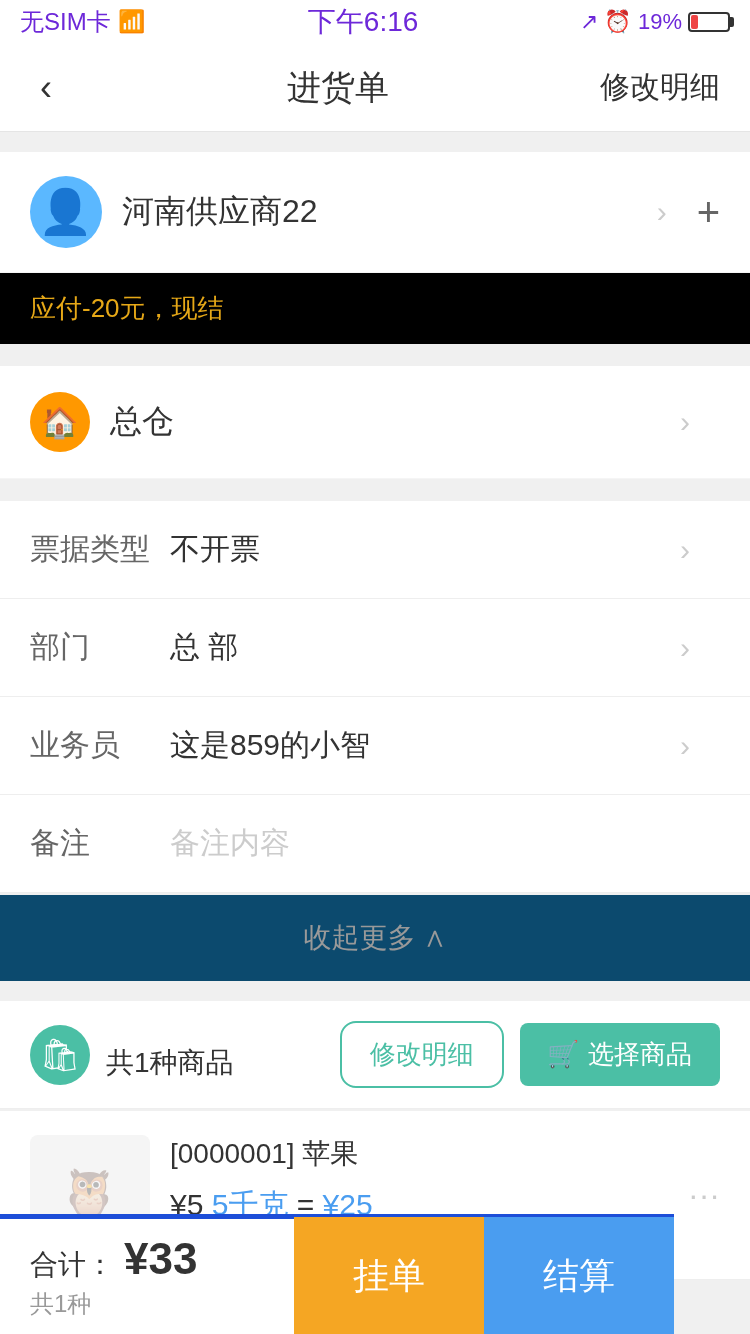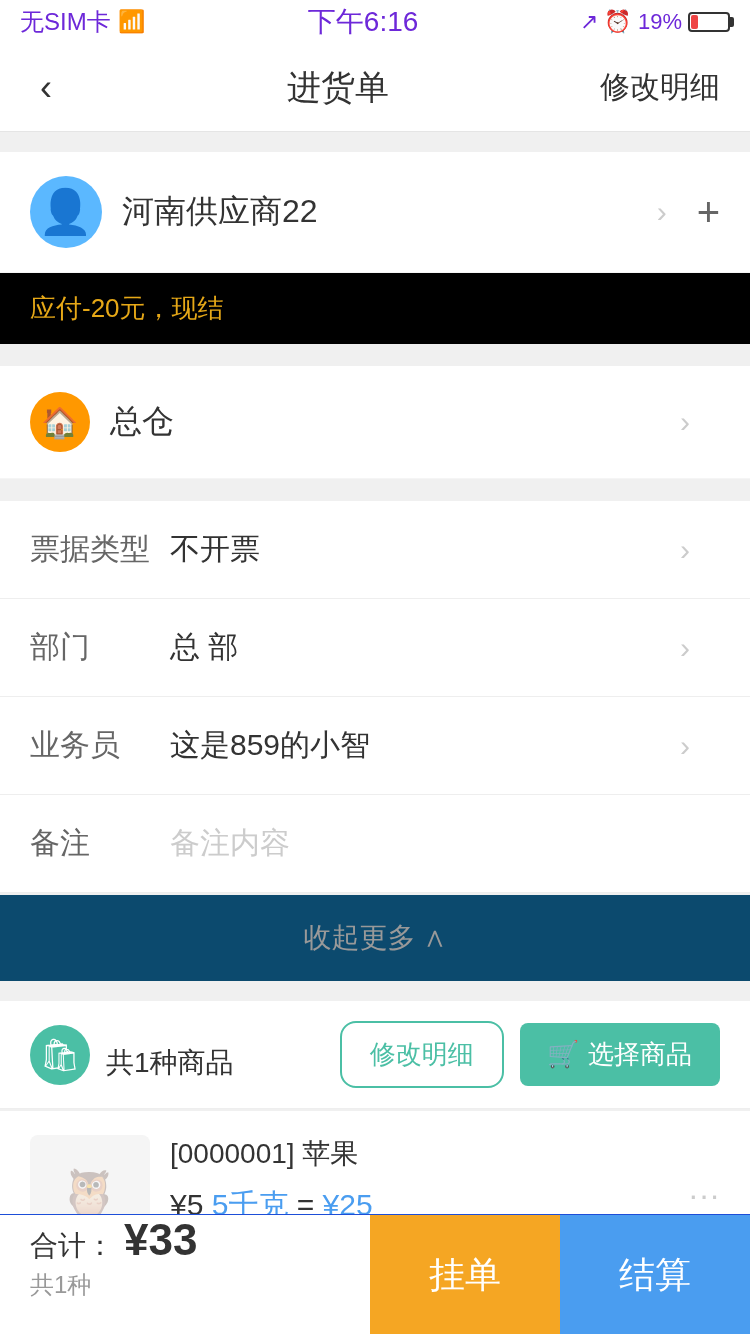--- a/index.html
+++ b/index.html
@@ -266,26 +266,26 @@
     .price-blue { color: #4a9df0; }
     .product-more {
       color: #ccc;
       font-size: 32px;
       cursor: pointer;
       align-self: center;
     }
 
     
     .bottom-bar {
-      width: 750px;
+      width: 674px;
       height: 120px;
       display: flex;
-      align-items: flex-start;
-      background: #fff;
-      border-top: 1px solid #1d4ed8;
+      align-items: center;
+      background: #fff;
+      border-top: 5px solid #1d4ed8;
       position: fixed;
       bottom: 0;
       left: 0;
     }
     .total-section {
       flex: 1;
       padding: 0 30px;
     }
     .total-label {
       font-size: 28px;

